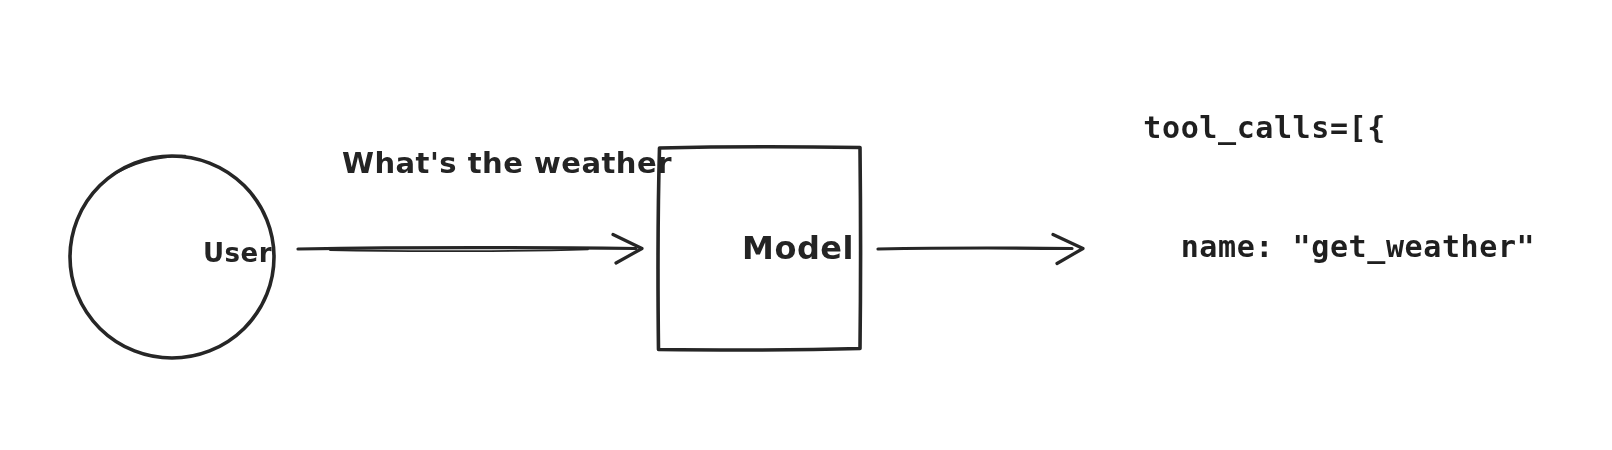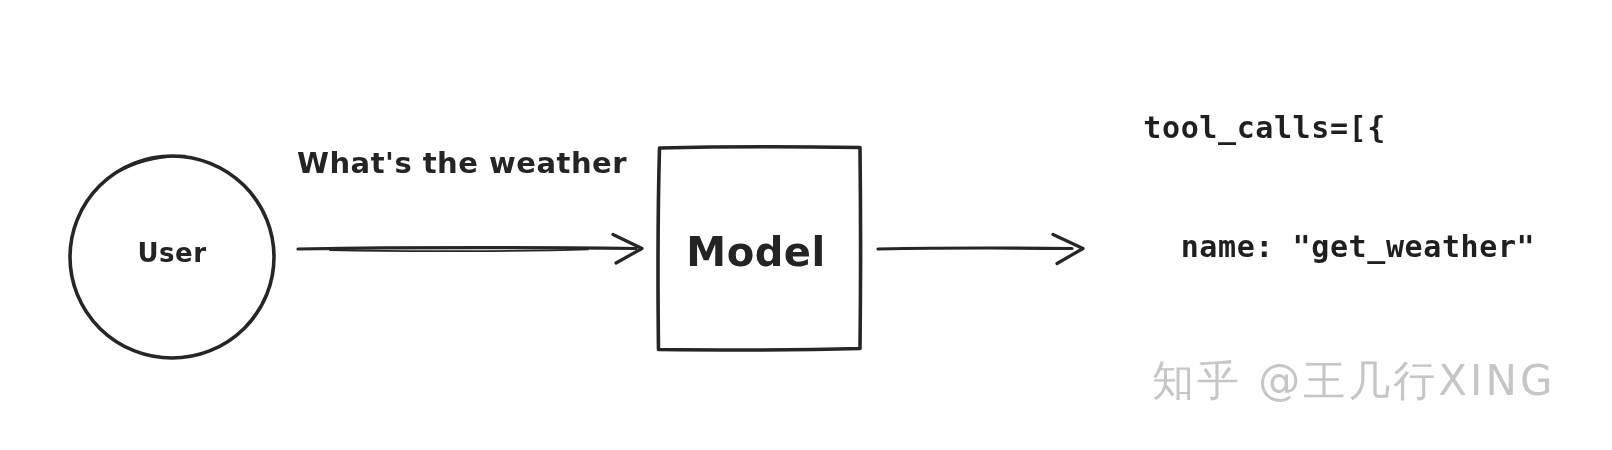--- a/index.html
+++ b/index.html
@@ -9,25 +9,25 @@
     background:#ffffff;
     overflow:hidden;
     font-family:"DejaVu Sans", sans-serif;
   }
   .stage svg{position:absolute;left:0;top:0;z-index:1;}
   .hand{
     position:absolute;
     color:#242424;
     font-weight:600;
     letter-spacing:0.5px;
-    text-align:center;
+    text-align:right;
     z-index:2;
   }
   .user-label{left:72px;top:238px;width:200px;font-size:26px;}
-  .model-label{left:658px;top:229px;width:196px;font-size:40px;}
+  .model-label{left:658px;top:229px;width:196px;font-size:32px;}
   .request-label{left:252px;top:141px;width:420px;font-size:29px;line-height:45px;}
   .code{
     position:absolute;
     left:1106px;top:29px;
     z-index:3;
     font-family:"DejaVu Sans Mono", monospace;
     font-size:30px;
     font-weight:bold;
     letter-spacing:0.6px;
     line-height:39.5px;
@@ -74,21 +74,20 @@
   </svg>
 
   <div class="hand user-label">User</div>
 
   <div class="hand request-label">
     <div>What's the weather</div>
   </div>
 
   <div class="hand model-label">Model</div>
 
-  <div class="watermark">知乎 @王几行XING</div>
 
   <div class="code">
     <div>  tool_calls=[{</div>
     <div>    name: "get_weather"</div>
     
     
     
     
     
     

